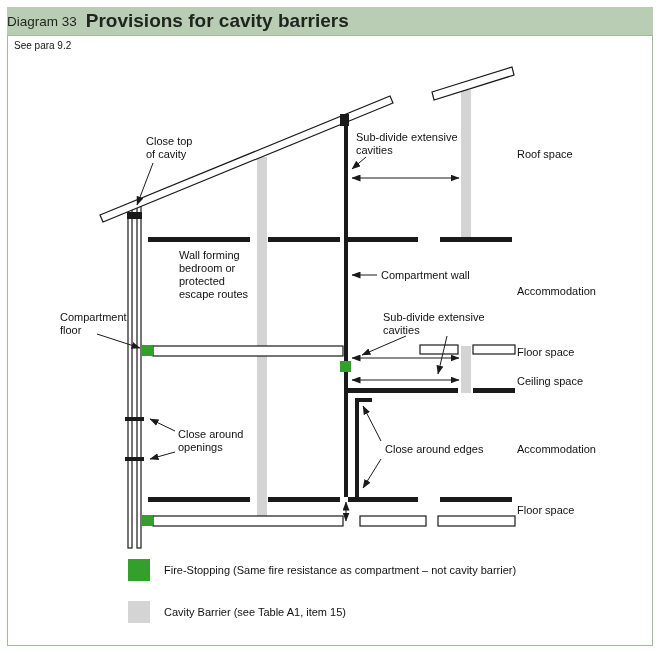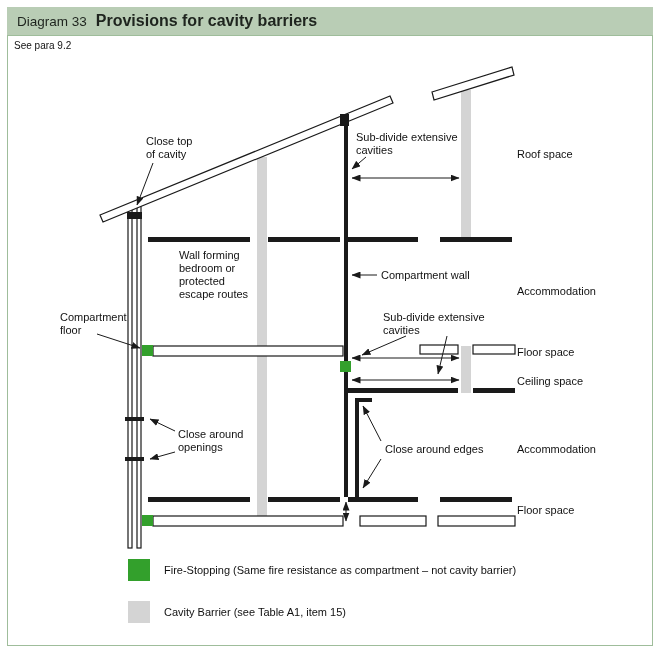--- a/index.html
+++ b/index.html
@@ -1,21 +1,21 @@
 <!DOCTYPE html>
 <html><head>
 <meta charset="utf-8">
 <style>
   html,body{margin:0;padding:0;background:#ffffff;}
   body{width:660px;height:653px;font-family:"Liberation Sans",sans-serif;}
   .page{position:relative;width:660px;height:653px;background:#ffffff;overflow:hidden;}
   .header{position:absolute;left:7px;top:7px;width:646px;height:28px;background:#b9cdb5;
-          display:flex;align-items:center;gap:9px;padding-left:10px;box-sizing:border-box;}
+          display:flex;align-items:center;gap:9px;box-sizing:border-box;}
   .h-label{font-size:13.5px;color:#1e241e;}
-  .h-title{font-size:16px;font-weight:bold;color:#1e241e;}
+  .h-title{font-size:19px;font-weight:bold;color:#1e241e;}
   .panel{position:absolute;left:7px;top:35px;width:646px;height:611px;border:1px solid #9fbd9b;
          box-sizing:border-box;background:#ffffff;}
   svg.diagram{position:absolute;left:0;top:0;}
   svg text{font-family:"Liberation Sans",sans-serif;font-size:11px;fill:#111111;}
   svg text.small{font-size:10px;}
   .blk{fill:#1a1a1a;}
   .whitebox{fill:#ffffff;stroke:#1a1a1a;stroke-width:1.2;}
   .gray{fill:#d4d4d4;}
   .green{fill:#33a02c;}
   .ldr{stroke:#1a1a1a;stroke-width:1;fill:none;}

